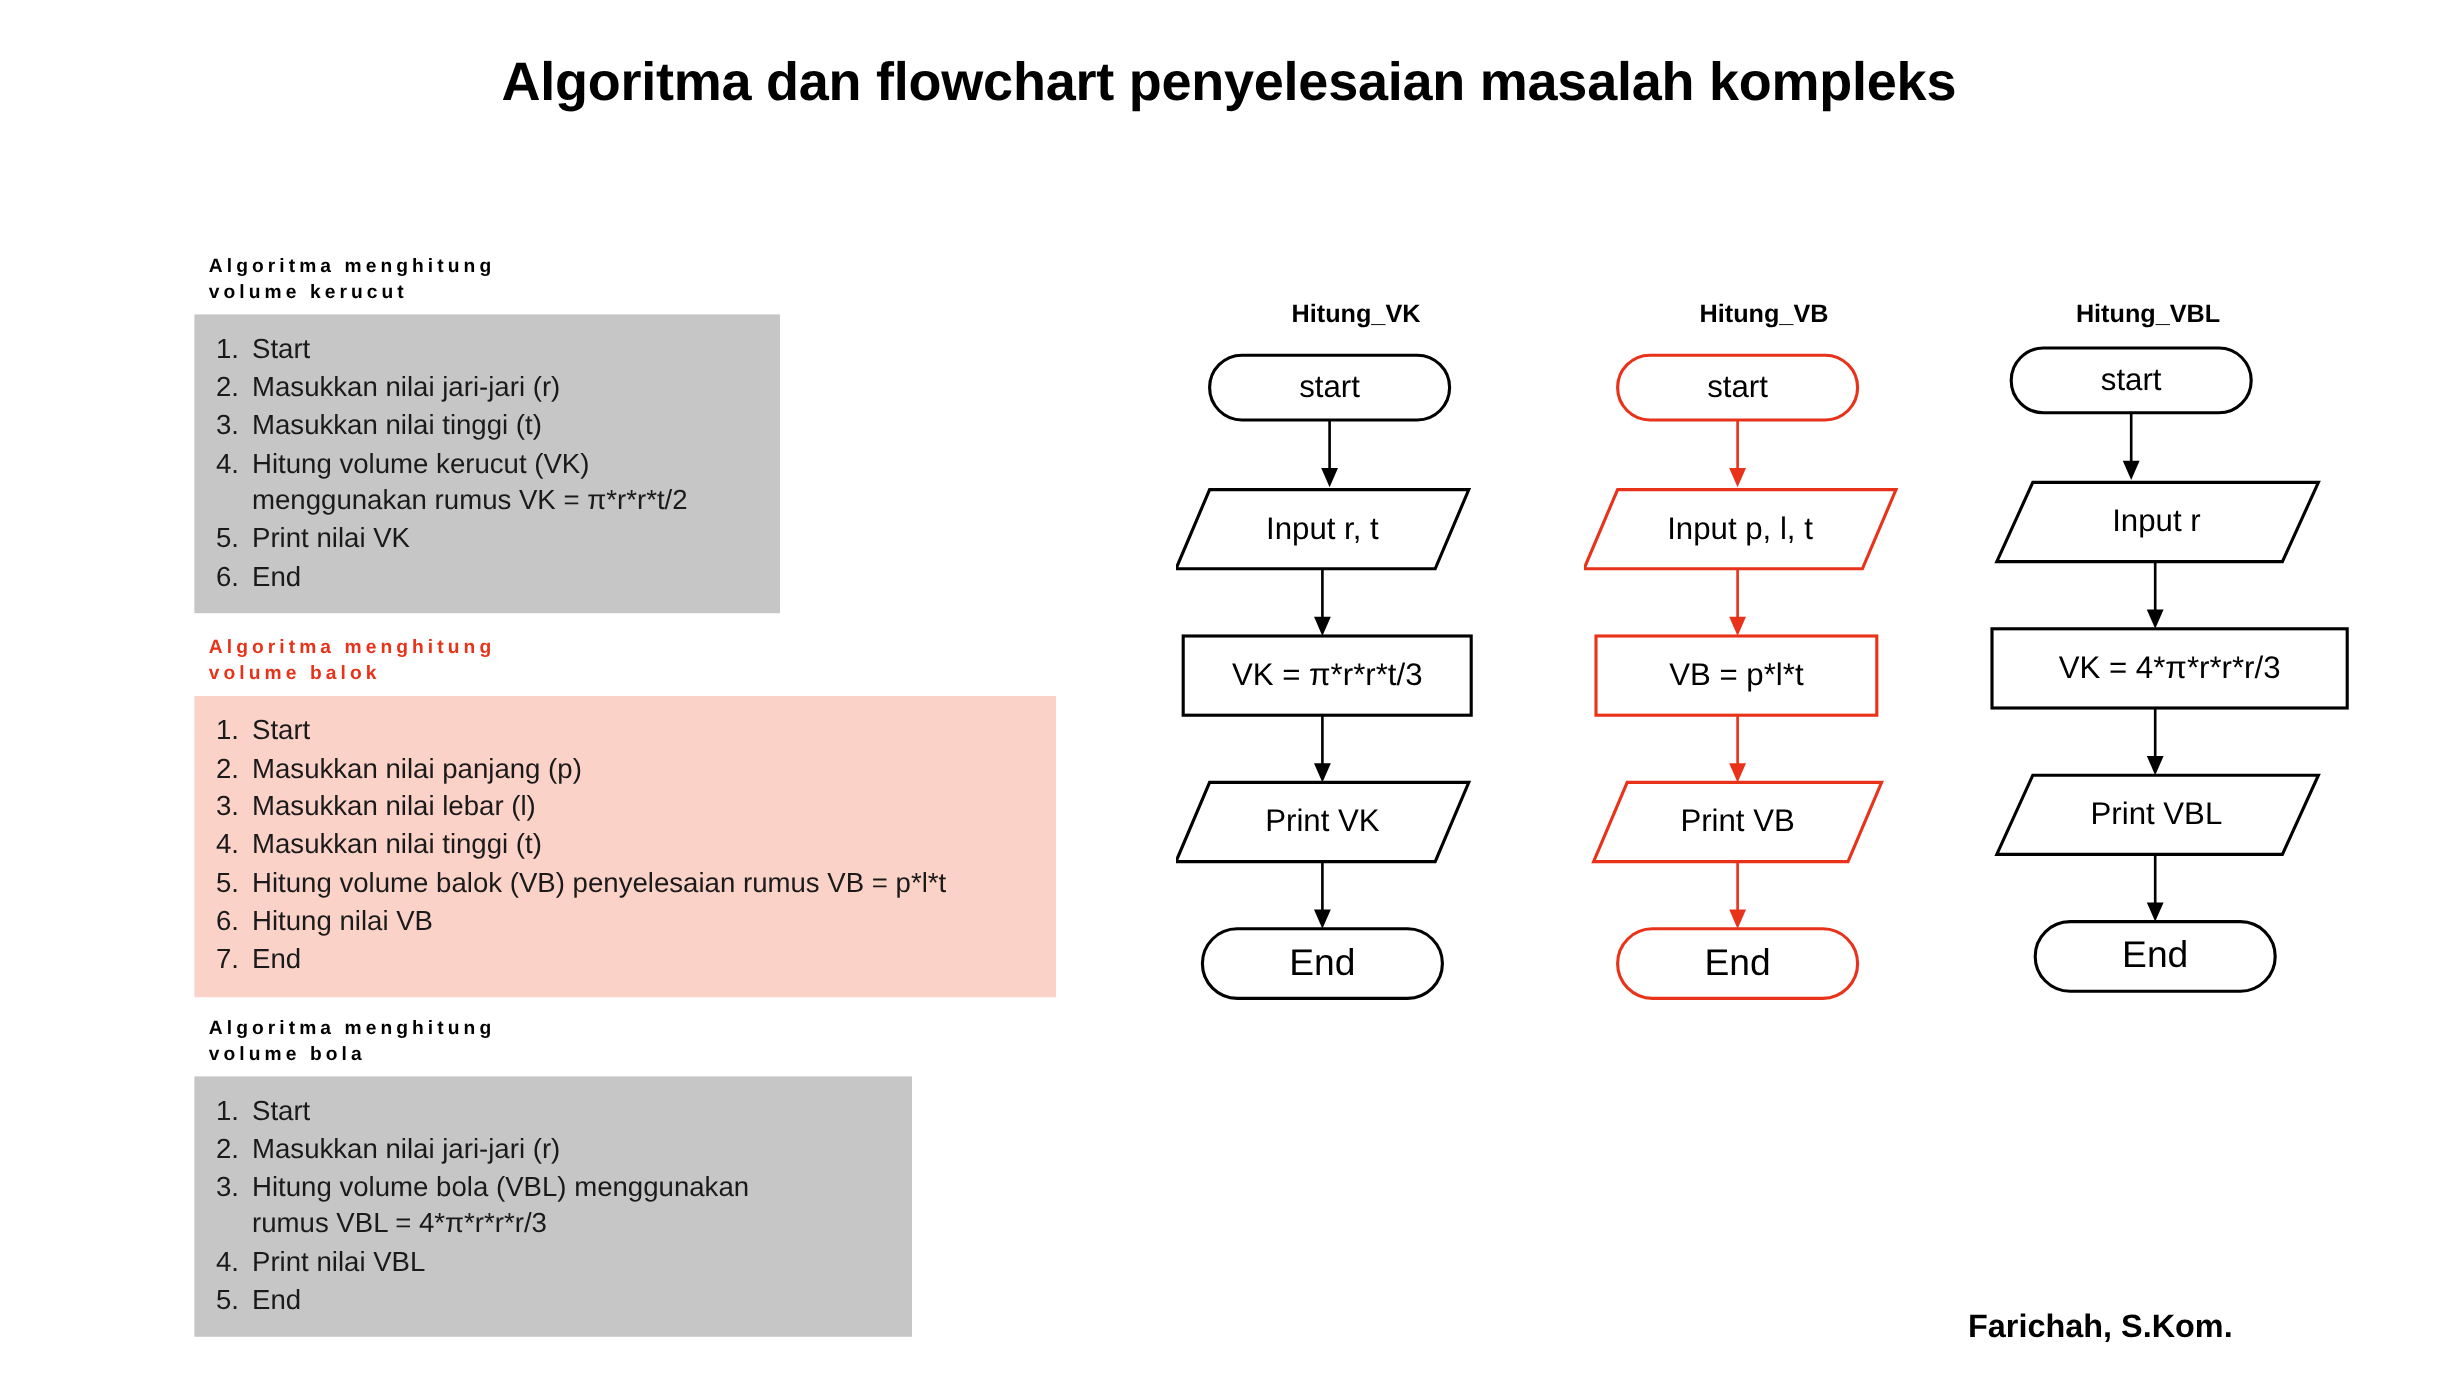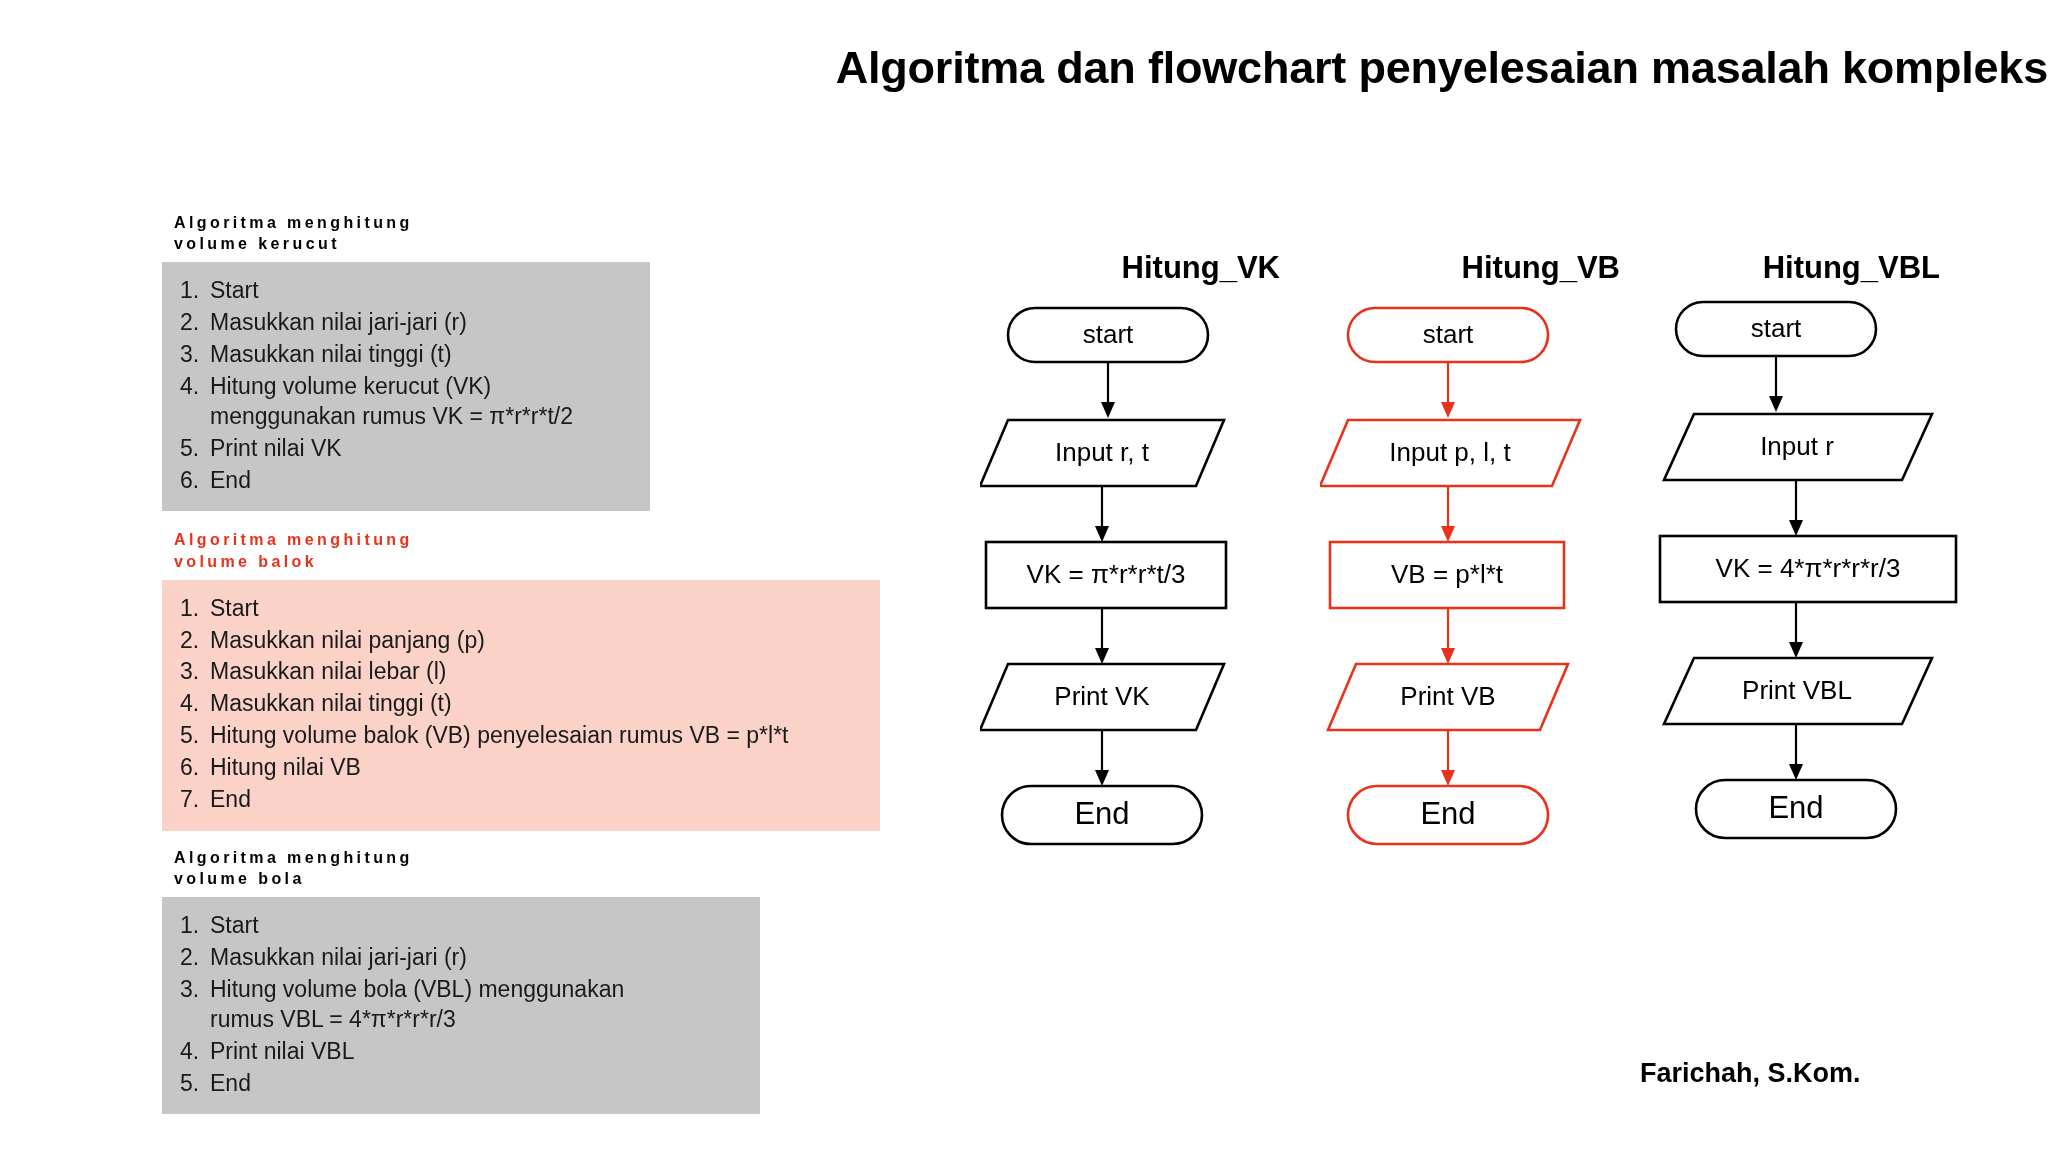--- a/index.html
+++ b/index.html
@@ -22,21 +22,21 @@
     left: 0;
     top: 38px;
     width: 2048px;
     text-align: center;
     font-size: 45px;
     font-weight: bold;
     line-height: 1.33;
     letter-spacing: -0.2px;
     color: #000;
   }
-  #slide-title .tline { display: block; text-align: right; }
+  #slide-title .tline { display: block; }
 
   
   #algo-column {
     position: absolute;
     left: 162px;
     top: 212px;
     width: 760px;
   }
   .algo-block { margin: 0; }
 
@@ -95,22 +95,22 @@
   .flow-col {
     position: absolute;
     top: 0;
     width: 300px;
   }
   #flow-col-1 { left: 0px; }
   #flow-col-2 { left: 340px; }
   #flow-col-3 { left: 660px; }
 
   .flow-title {
-    text-align: right;
-    font-size: 31px;
+    text-align: center;
+    font-size: 21px;
     font-weight: bold;
     color: #000;
     margin-bottom: 4px;
   }
   .flow-svg { display: block; }
 
   .shape { fill: #ffffff; stroke: #000000; stroke-width: 2.6; }
   .shape.red { stroke: #E8321A; }
   .conn { stroke: #000000; stroke-width: 2.2; fill: none; }
   .conn.red { stroke: #E8321A; }
@@ -122,21 +122,21 @@
     fill: #000000;
     text-anchor: middle;
     dominant-baseline: middle;
   }
   .node-label.big { font-size: 31px; }
 
   
   #author-credit {
     position: absolute;
     left: 1640px;
-    top: 1058px;
+    top: 1090px;
     font-size: 27px;
     font-weight: bold;
     color: #000;
   }
 </style>
 </head>
 <body>
 
 <div id="slide-title">
   <span class="tline">Algoritma dan flowchart penyelesaian masalah kompleks</span>

